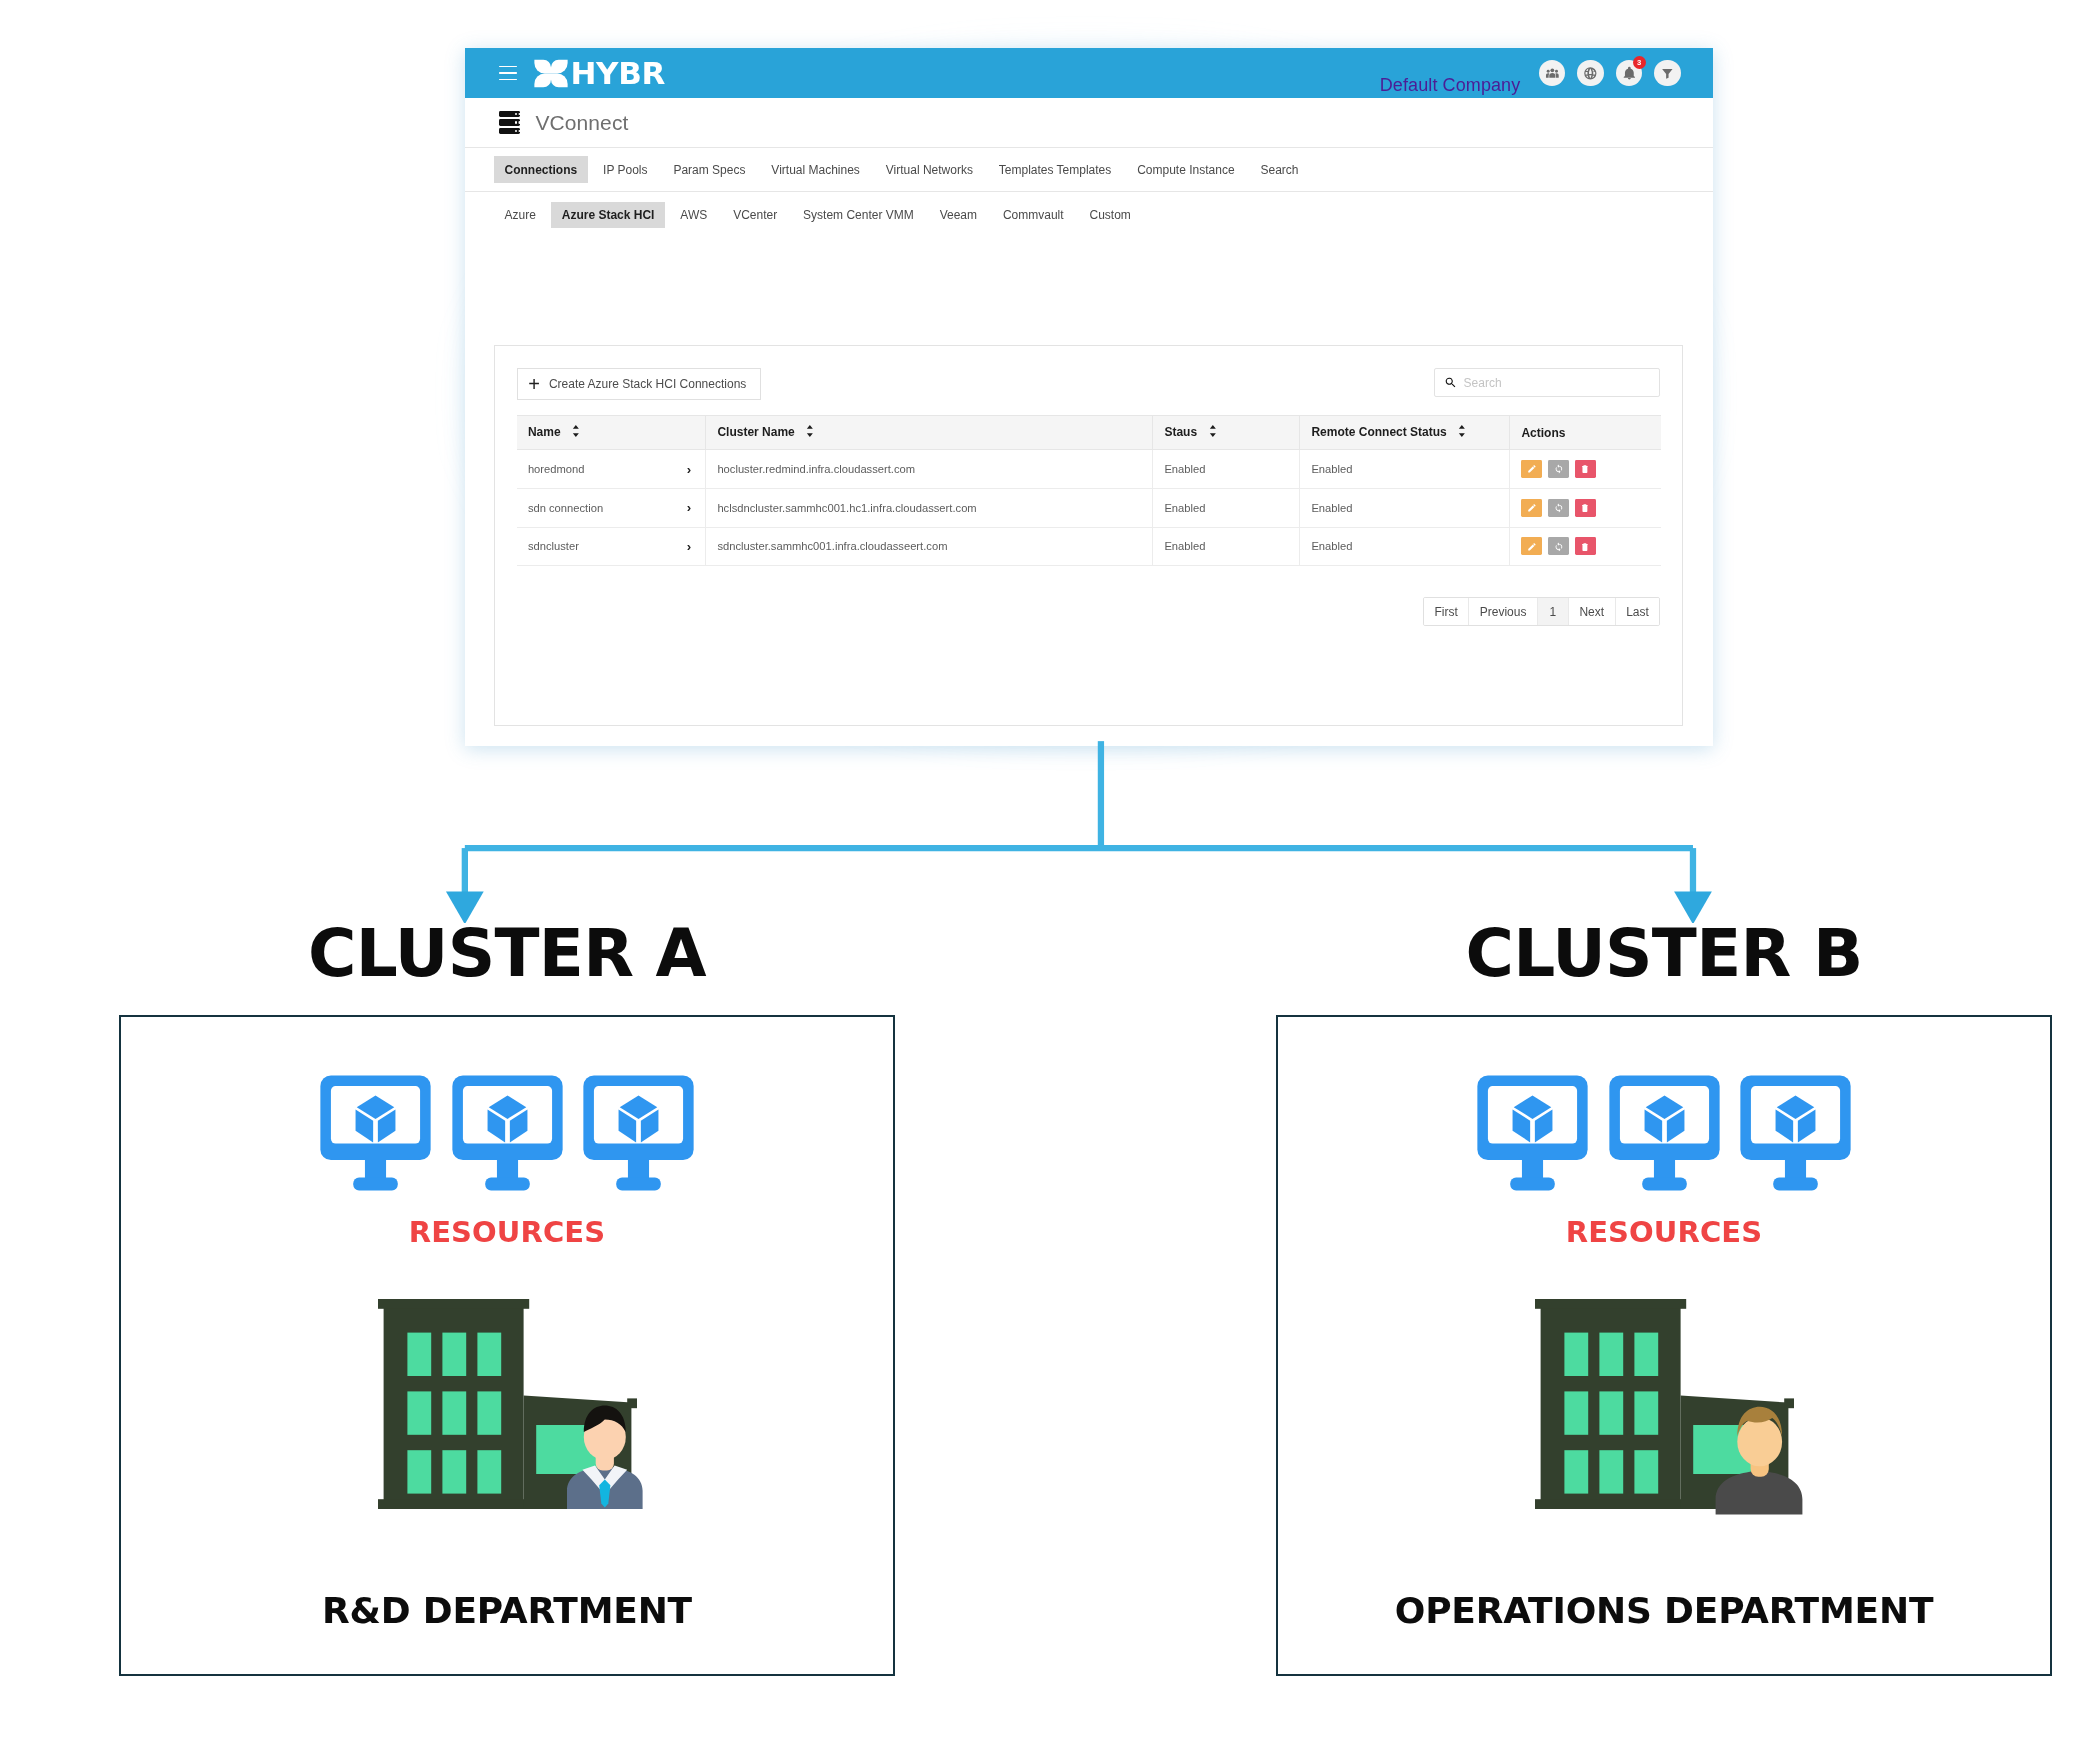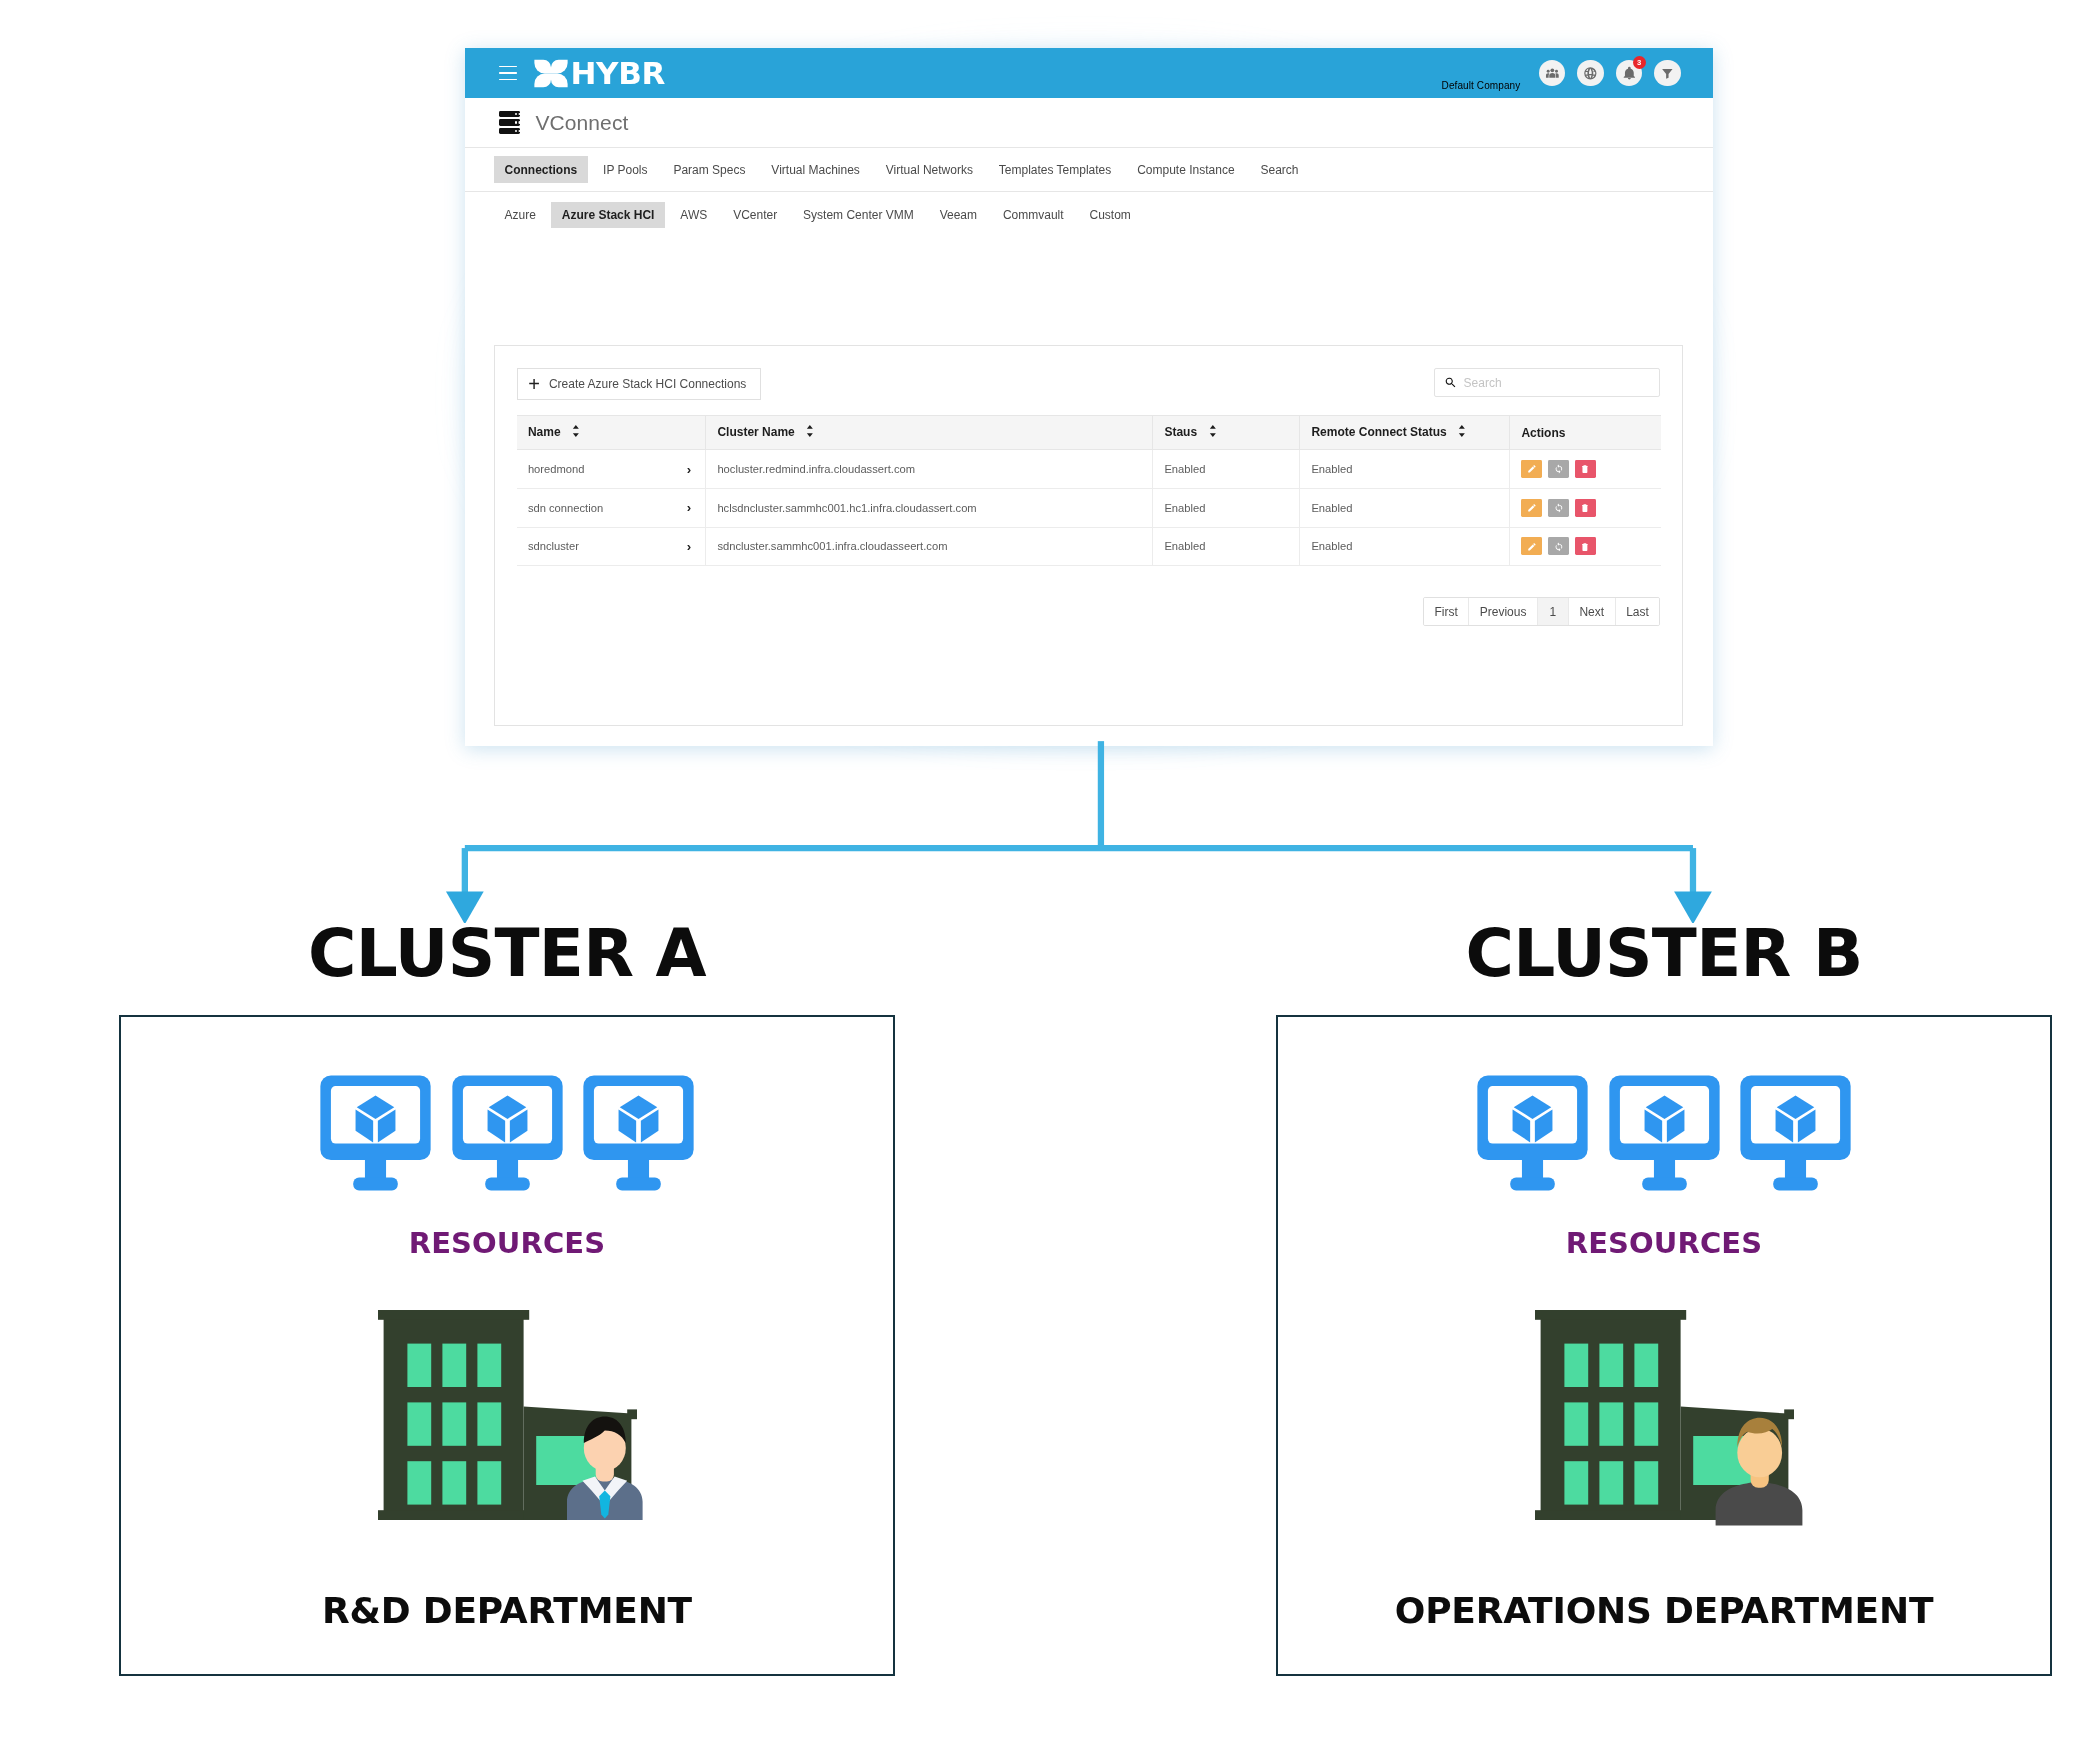--- a/index.html
+++ b/index.html
@@ -45,21 +45,21 @@
   .brand-logo { width: 36px; height: 31px; }
   .brand-text {
     color: #fff; font-size: 31px; font-weight: 800;
     letter-spacing: -0.3px; line-height: 1; margin-left: 1.4px;
     font-family: "DejaVu Sans", sans-serif;
   }
   .topbar-right {
     margin-left: auto; margin-right: 32px;
     display: flex; align-items: center; gap: 12px;
   }
-  .company-name { color: #000000; font-size: 10px; margin-right: 6.3px; letter-spacing:0.1px;margin-top:25px;}
+  .company-name { color: #4c1d95; font-size: 18px; margin-right: 6.3px; letter-spacing:0.1px;margin-top:25px;}
   .circ-btn {
     position: relative;
     width: 26.6px; height: 26.6px; border-radius: 50%;
     background: #f2f2f2;
     display: flex; align-items: center; justify-content: center;
     cursor: pointer;
   }
   .circ-btn svg { width: 14.7px; height: 14.7px; fill: #6b6b6b; }
   .badge {
     position: absolute; top: -4.2px; right: -3.5px;
@@ -209,21 +209,21 @@
   }
   .monitors {
     display:flex; justify-content:center; gap: 12.6px;
     padding-top: 55px;
   }
   .monitor { width: 119px; height: 122px; }
   .resources-label {
     text-align:center;
     font-family: "DejaVu Sans", sans-serif;
     font-size: 29px; font-weight: 800; letter-spacing: 0.1px;
-    color:#701a75; margin-top: 32px;
+    color:#ef4444; margin-top: 21px;
   }
   .building-wrap {
     display:flex; justify-content:center; align-items:flex-end;
     margin-top: 43px; height: 231px;
   }
   .building-svg { width: 301px; height: 231px; }
   .dept-label {
     text-align:center;
     font-family: "DejaVu Sans", sans-serif;
     font-size: 36px; font-weight: 800; letter-spacing: -0.2px;

